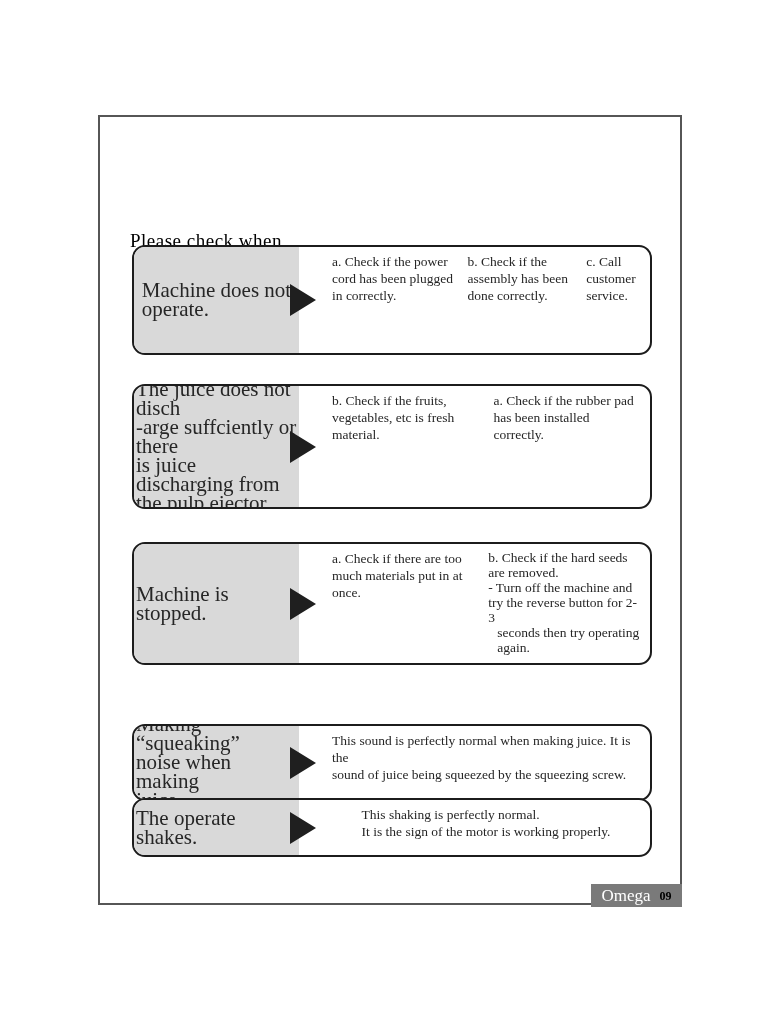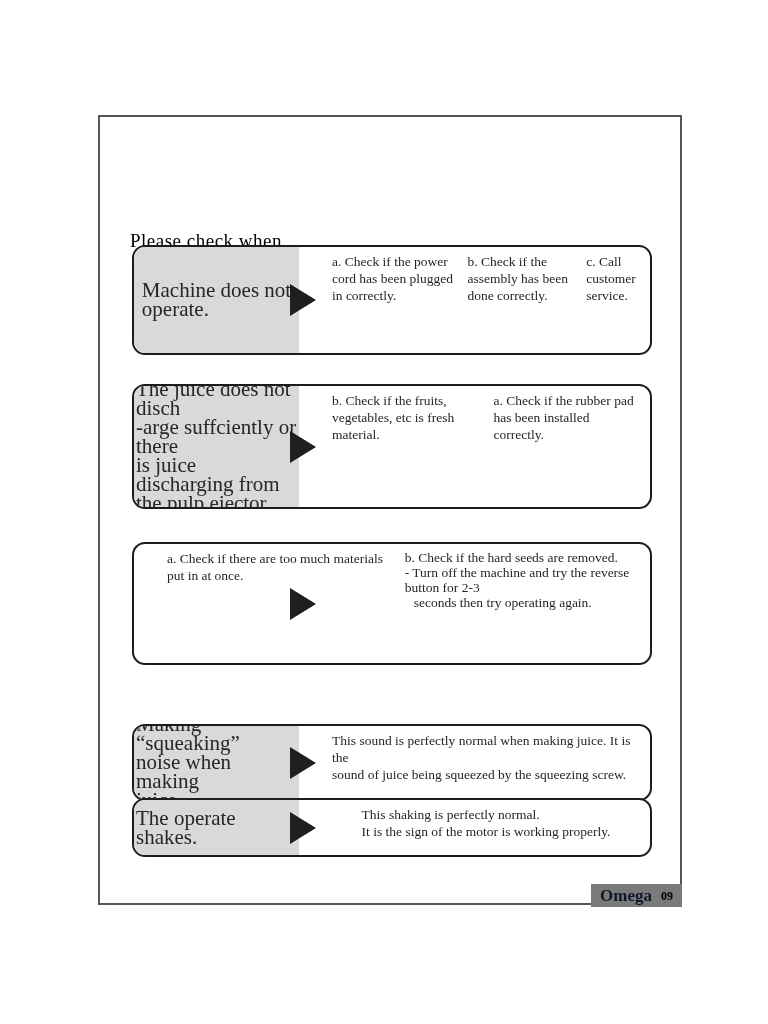--- a/index.html
+++ b/index.html
@@ -111,22 +111,22 @@
     bottom:-4px;
     width:91px;
     height:23px;
     background:var(--badge-bg);
     display:flex;
     align-items:center;
     justify-content:center;
     gap:9px;
   }
   .badge .brand{
-    color:#0f172a;
-    font-weight:bold;
+    color:#ffffff;
+    font-weight:normal;
     font-size:17px;
     line-height:1;
   }
   .badge .pagenum{
     color:#000000;
     font-weight:bold;
     font-size:12px;
     line-height:1;
   }
 </style>
@@ -174,20 +174,25 @@
         <div class="sol-group">
           <div class="sol-line">b. Check if the fruits, vegetables, etc is fresh material.</div>
         </div>
         <div class="sol-group">
           <div class="sol-line">a. Check if the rubber pad has been installed correctly.</div>
         </div>
       </div>
     </div>
 
     <div class="row row3">
+      <div class="row-left">
+        <div class="prob">
+          <div>Machine is stopped.</div>
+        </div>
+      </div>
       <div class="arrow"></div>
       <div class="row-right">
         <div class="sol-group">
           <div class="sol-line">a. Check if there are too much materials put in at once.</div>
         </div>
         <div class="sol-group tight">
           <div class="sol-line">b. Check if the hard seeds are removed.</div>
           <div class="sol-line">- Turn off the machine and try the reverse button for 2-3</div>
           <div class="sol-line indent">seconds then try operating again.</div>
         </div>

